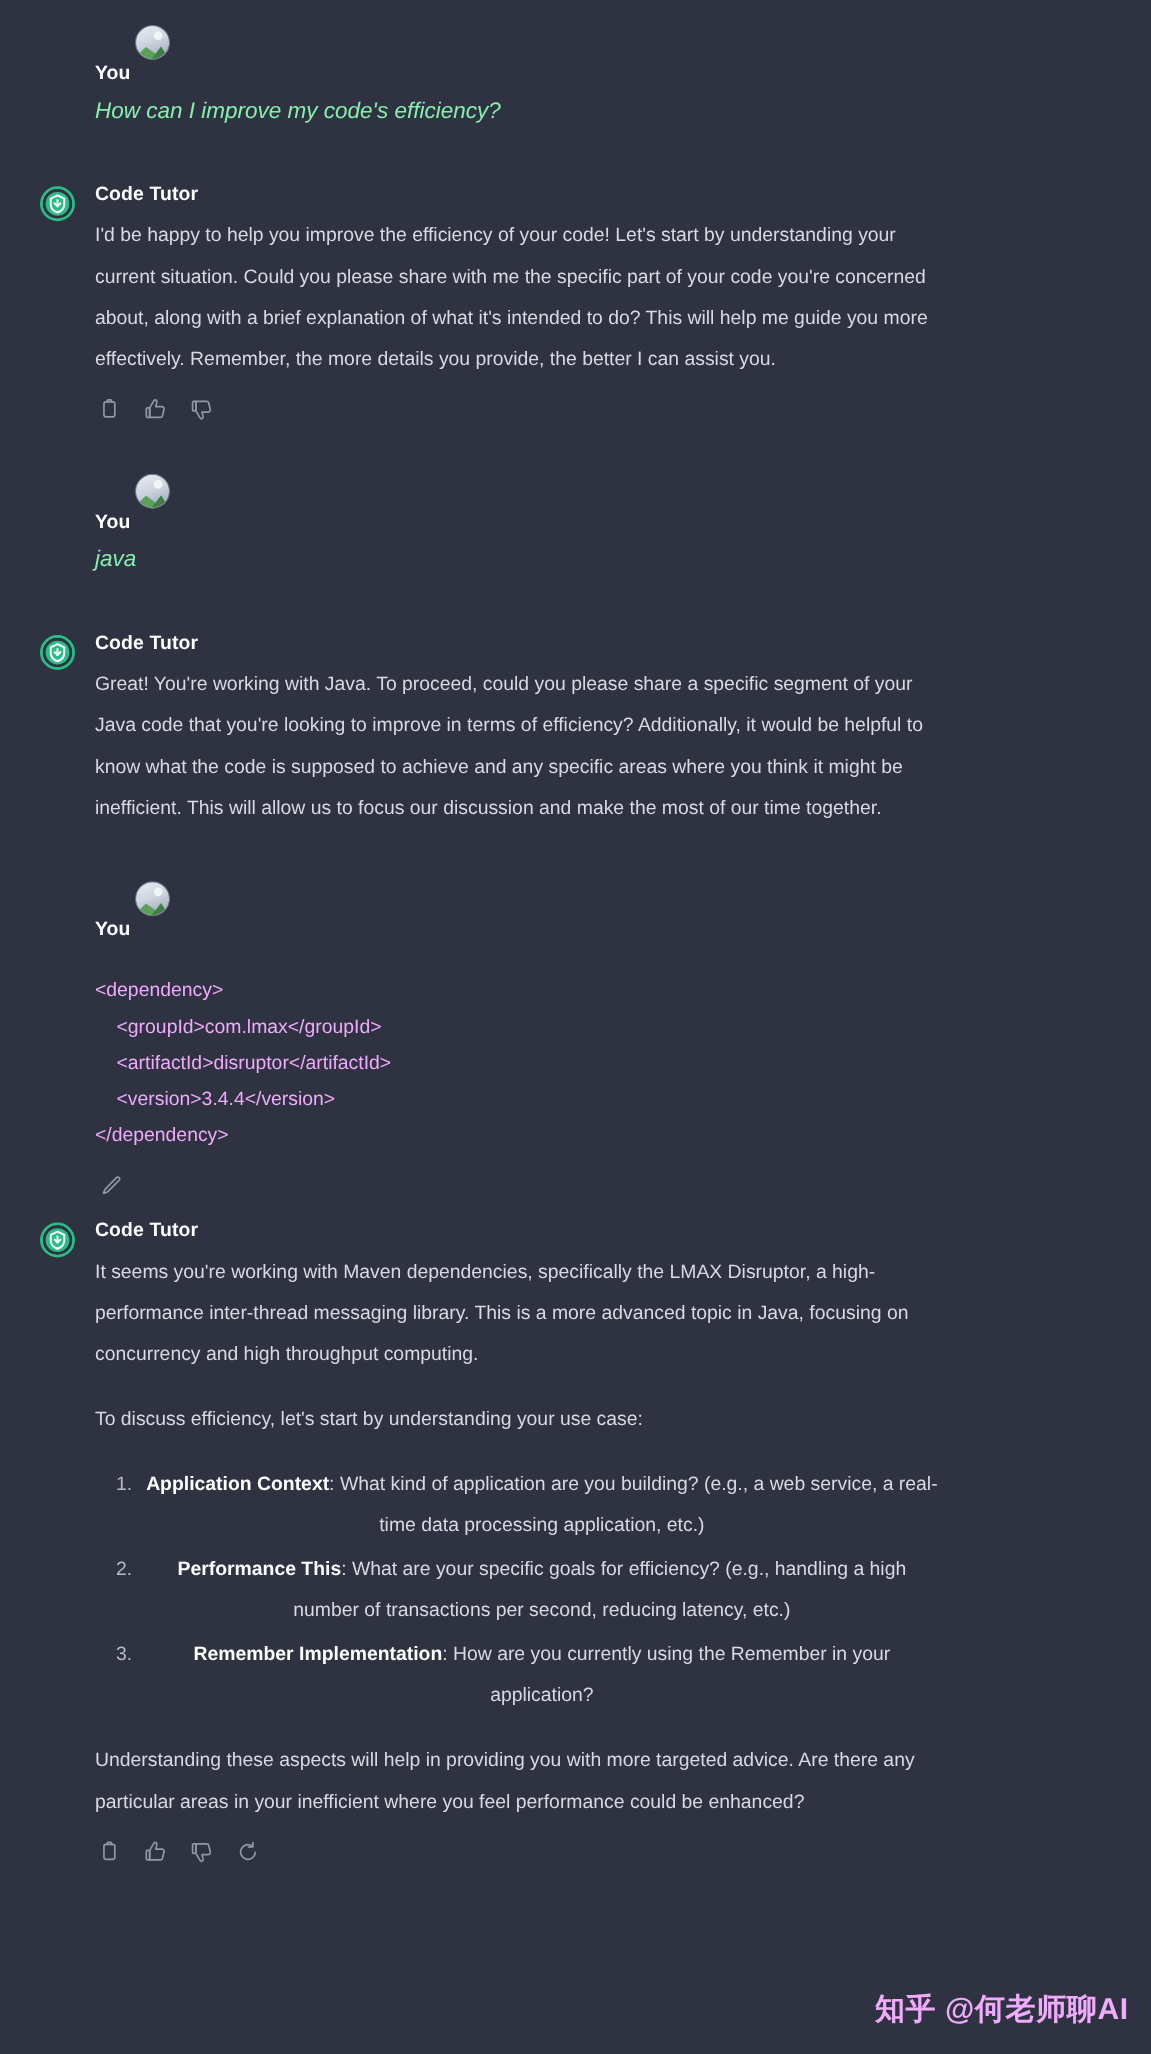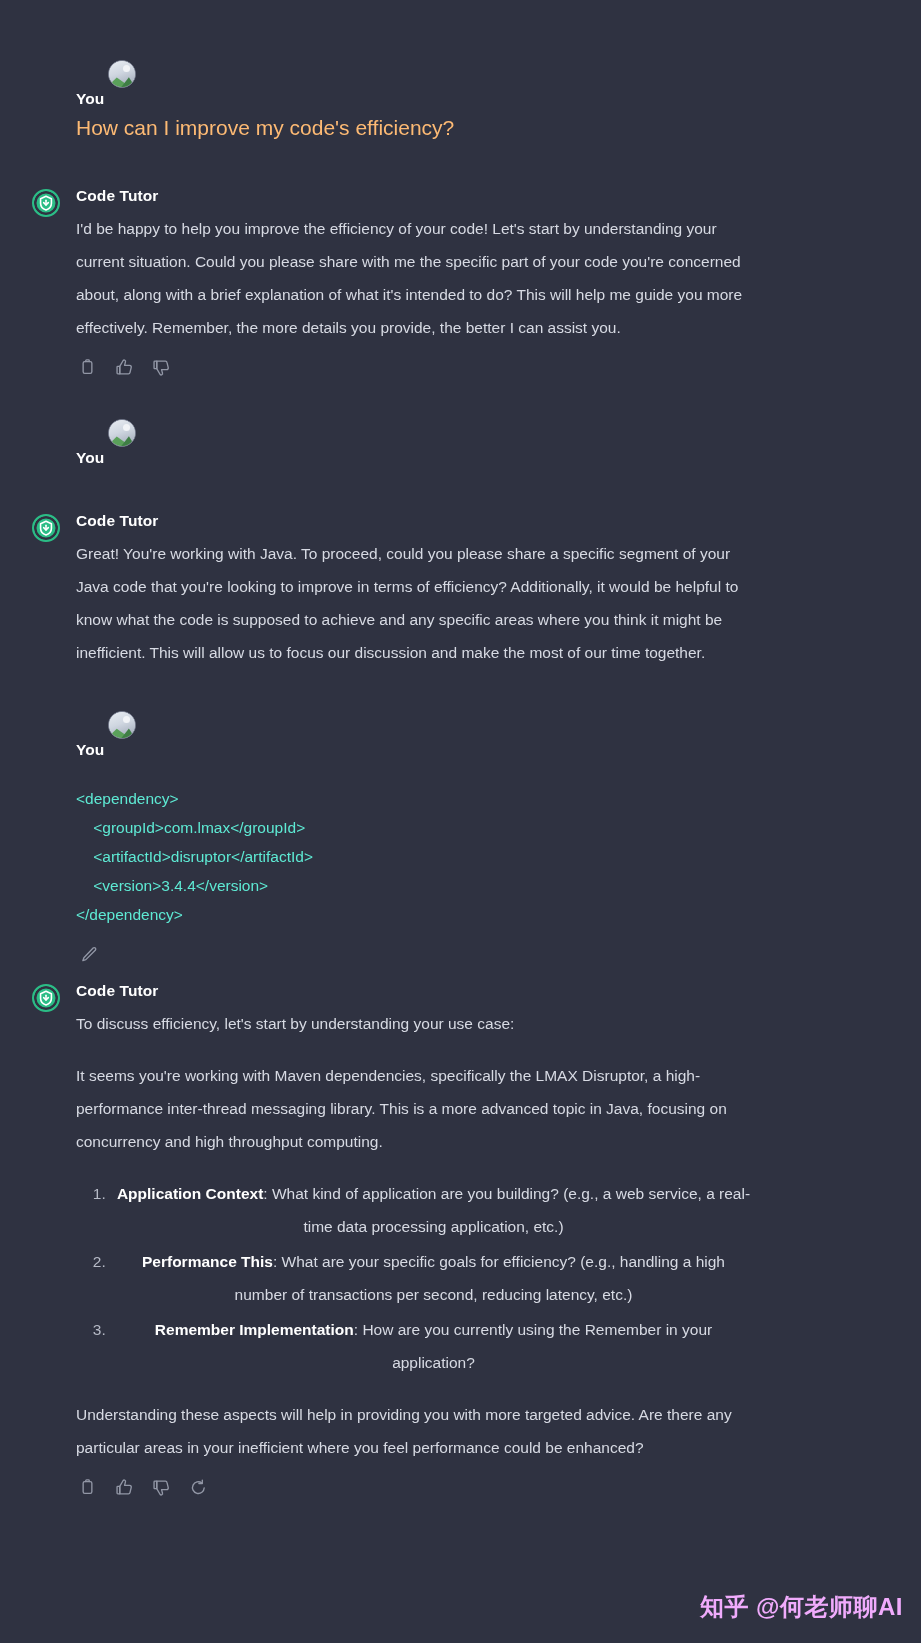--- a/index.html
+++ b/index.html
@@ -15,21 +15,20 @@
     overflow: hidden;
     font-family: "Liberation Sans", sans-serif;
     color: #e7e9ef;
     -webkit-font-smoothing: antialiased;
   }
 
   .chat {
     position: relative;
     width: 811px;
     padding: 18px 0 0 0;
-    margin-top: 40px;
   }
 
   
   .msg {
     position: relative;
     padding-left: 76px;
     padding-right: 60px;
   }
   .msg-user   { margin-bottom: 46px; }
   .msg-bot    { margin-bottom: 40px; }
@@ -100,31 +99,32 @@
     line-height: 33px;
     color: #d7dae3;
     margin-top: 8px;
     max-width: 735px;
   }
   .body-text p { margin: 0 0 19px 0; }
   .body-text p:last-child { margin-bottom: 0; }
   .body-text b { color: #ffffff; font-weight: bold; }
 
   .user-line {
-    font-size: 21px;
+    font-size: 18px;
     line-height: 26px;
-    color: #fdba74;
+    color: #86efac;
     margin-top: 8px;
+    font-style: italic;
   }
 
   
   .code-block {
     font-size: 15.5px;
     line-height: 29px;
-    color: #5eead4;
+    color: #f0abfc;
     margin-top: 26px;
     white-space: pre;
   }
 
   
   ol.steps {
     margin: 0 0 19px 0;
     padding-left: 34px;
     max-width: 745px;
     text-align: center;
@@ -218,20 +218,21 @@
   </div>
 
   <div class="msg msg-user">
     <div class="avatar avatar-user">
       <span class="sky"></span>
         <span class="hill"></span>
         <span class="hill2"></span>
         <span class="sun"></span>
     </div>
     <div class="name">You</div>
+    <div class="user-line">java</div>
   </div>
 
   <div class="msg msg-bot">
     <div class="avatar avatar-bot">
       <svg viewBox="0 0 24 24" width="20" height="20" fill="none" stroke="#ffffff" stroke-width="1.9" stroke-linecap="round" stroke-linejoin="round">
         <path d="M12 4 L18.5 7 V12.2 C18.5 16.2 15.6 19.2 12 20.4 C8.4 19.2 5.5 16.2 5.5 12.2 V7 Z" fill="#2bbd86"></path>
         <path d="M12 8.6 V14.4"></path>
         <path d="M9.2 11.6 L12 14.4 L14.8 11.6"></path>
       </svg>
     </div>
@@ -264,22 +265,22 @@
   <div class="msg msg-bot" style="margin-bottom:0;">
     <div class="avatar avatar-bot">
       <svg viewBox="0 0 24 24" width="20" height="20" fill="none" stroke="#ffffff" stroke-width="1.9" stroke-linecap="round" stroke-linejoin="round">
         <path d="M12 4 L18.5 7 V12.2 C18.5 16.2 15.6 19.2 12 20.4 C8.4 19.2 5.5 16.2 5.5 12.2 V7 Z" fill="#2bbd86"></path>
         <path d="M12 8.6 V14.4"></path>
         <path d="M9.2 11.6 L12 14.4 L14.8 11.6"></path>
       </svg>
     </div>
     <div class="name">Code Tutor</div>
     <div class="body-text">
+      <p>It seems you're working with Maven dependencies, specifically the LMAX Disruptor, a high-performance inter-thread messaging library. This is a more advanced topic in Java, focusing on concurrency and high throughput computing.</p>
       <p>To discuss efficiency, let's start by understanding your use case:</p>
-      <p>It seems you're working with Maven dependencies, specifically the LMAX Disruptor, a high-performance inter-thread messaging library. This is a more advanced topic in Java, focusing on concurrency and high throughput computing.</p>
       <ol class="steps">
         <li>
           <b>Application Context</b><span>: What kind of application are you building? (e.g., a web service, a real-time data processing application, etc.)</span>
         </li>
         <li>
           <b>Performance This</b><span>: What are your specific goals for efficiency? (e.g., handling a high number of transactions per second, reducing latency, etc.)</span>
         </li>
         <li>
           <b>Remember Implementation</b><span>: How are you currently using the Remember in your application?</span>
         </li>

